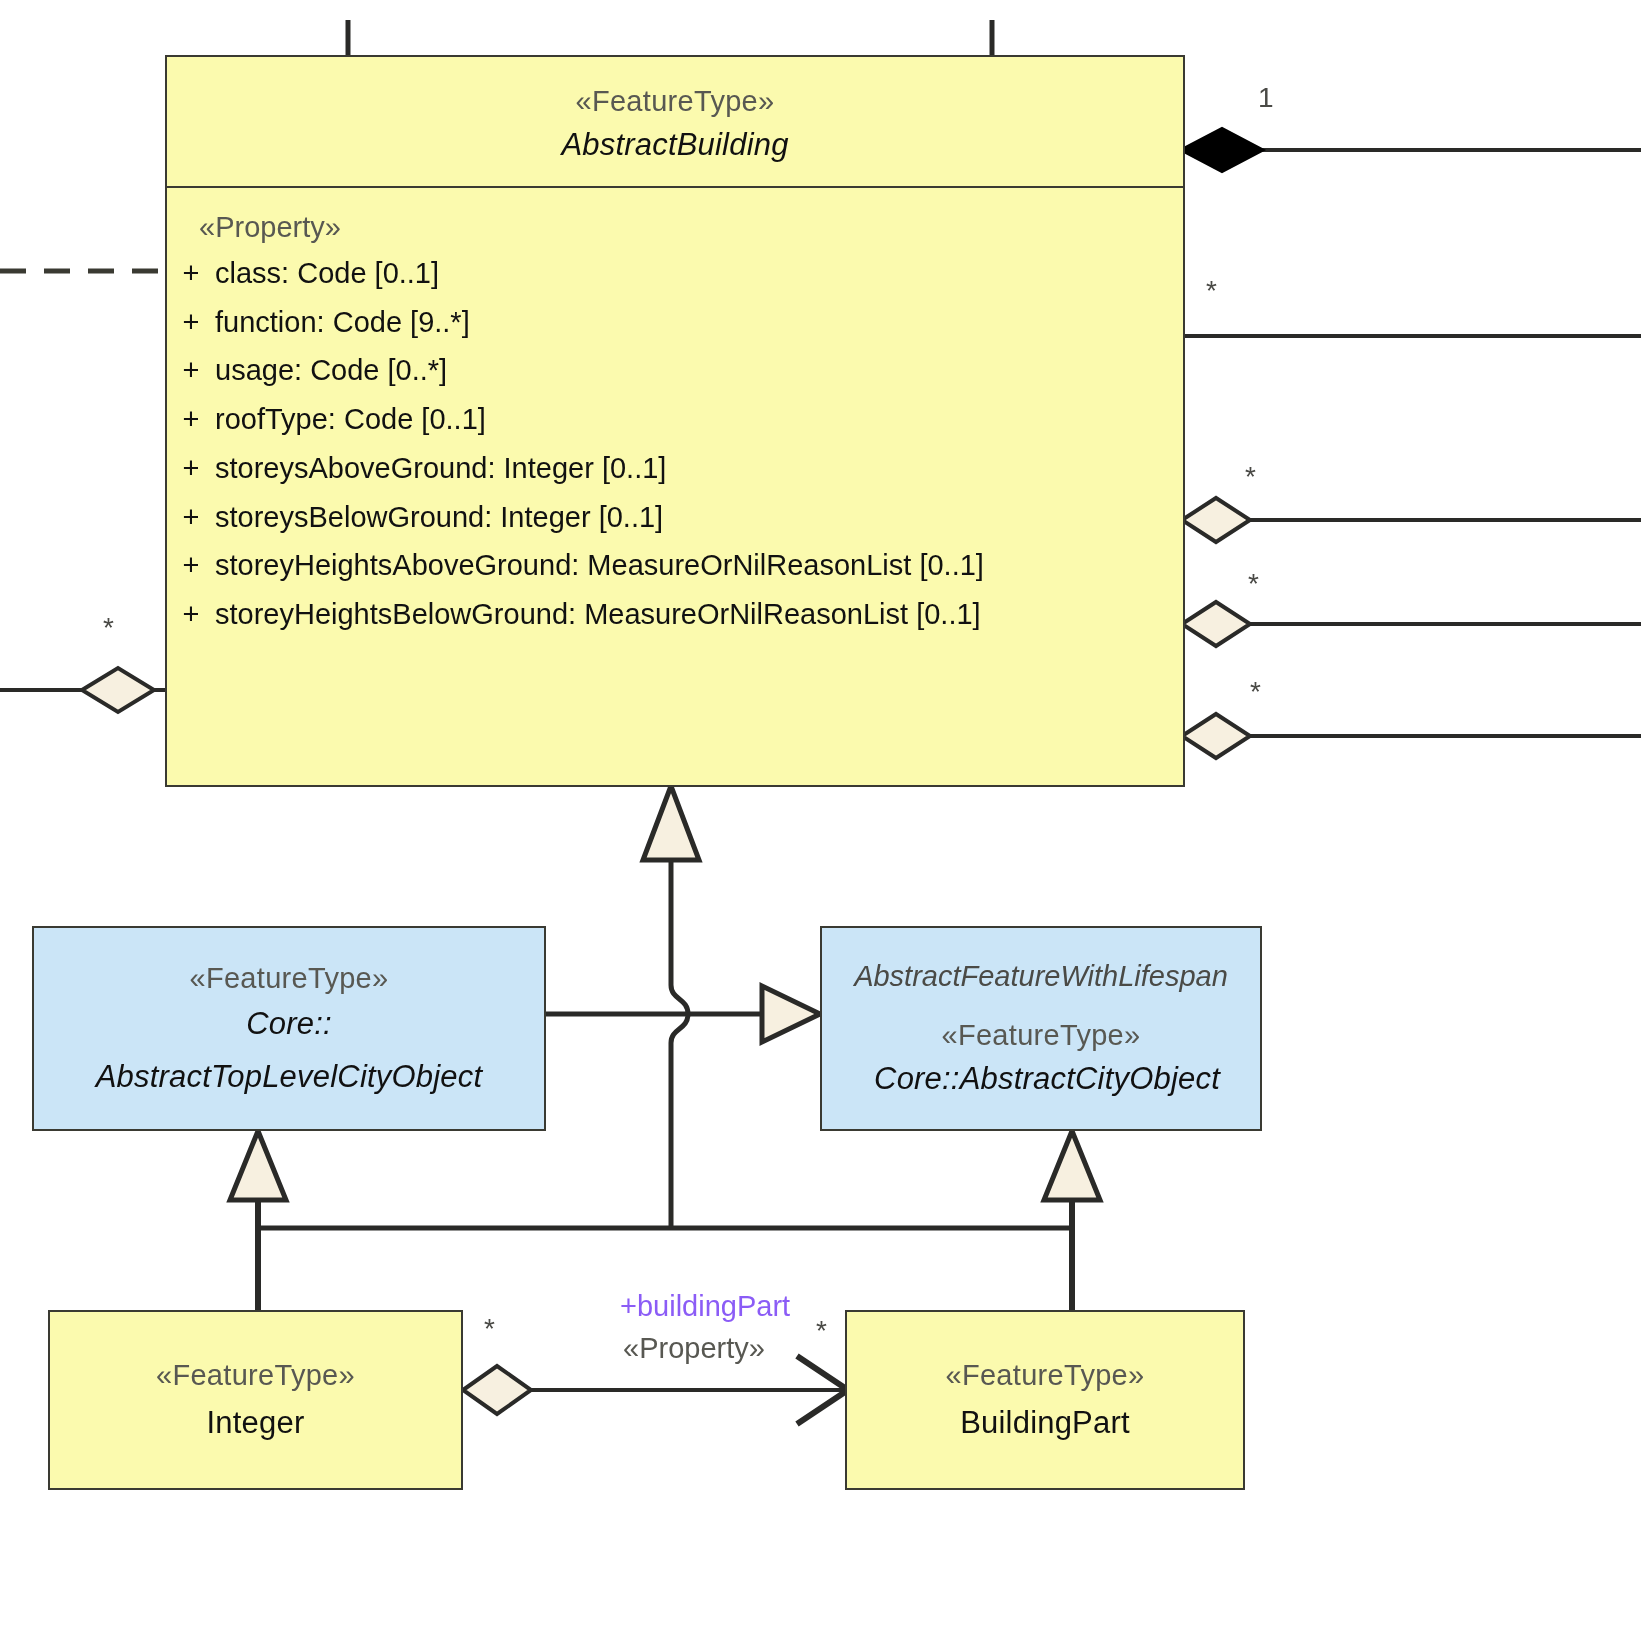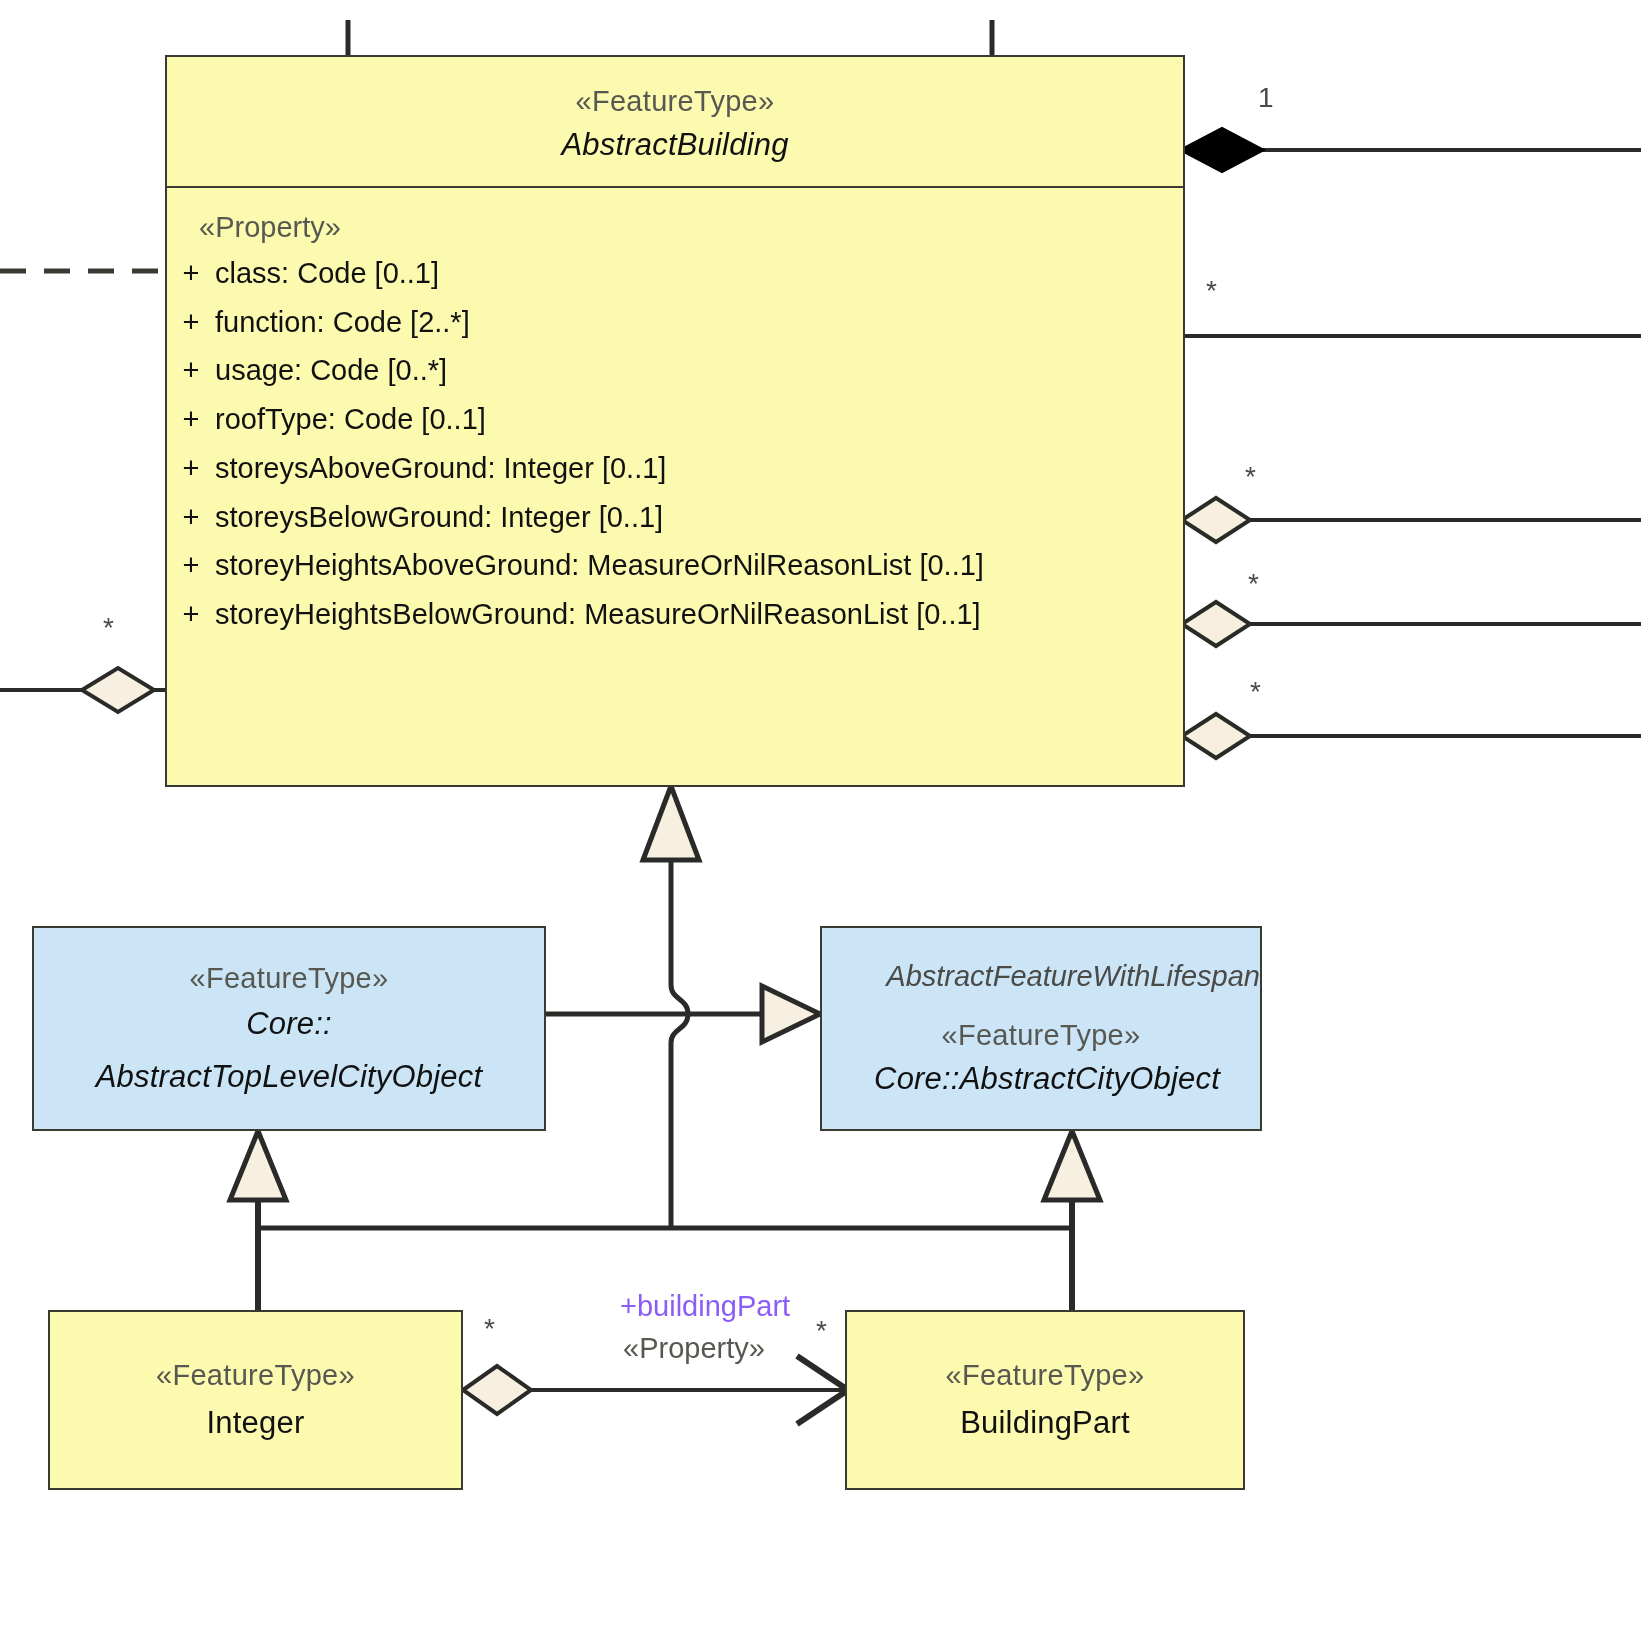--- a/index.html
+++ b/index.html
@@ -21,21 +21,21 @@
   .stereo{
     color:#585852;font-size:29px;text-align:center;line-height:1.15;
     letter-spacing:.3px;
   }
   .cname{
     color:#111;font-size:31px;font-weight:normal;font-style:italic;
     text-align:center;line-height:1.2;letter-spacing:.2px;
   }
   .cname.upright{font-style:normal;}
   .supertitle{
-    color:#4a4a46;font-size:29px;font-style:italic;text-align:right;
+    color:#4a4a46;font-size:29px;font-style:italic;text-align:center;
     line-height:1.15;white-space:nowrap;overflow:hidden;
   }
 
   .head-pad{padding-top:28px;padding-bottom:22px;}
 
   .attrs{padding:18px 0 0 0;}
   .attr-stereo{
     color:#585852;font-size:29px;padding-left:32px;line-height:1.5;
   }
   .attr-row{
@@ -118,21 +118,21 @@
     </div>
     <div class="compartment divider attrs">
       <div class="attr-stereo">«Property»</div>
 
       <div class="attr-row">
         <span class="attr-vis">+</span>
         <span class="attr-txt">class: Code [0..1]</span>
       </div>
       <div class="attr-row">
         <span class="attr-vis">+</span>
-        <span class="attr-txt">function: Code [2..*]</span>
+        <span class="attr-txt">function: Code [9..*]</span>
       </div>
       <div class="attr-row">
         <span class="attr-vis">+</span>
         <span class="attr-txt">usage: Code [0..*]</span>
       </div>
       <div class="attr-row">
         <span class="attr-vis">+</span>
         <span class="attr-txt">roofType: Code [0..1]</span>
       </div>
       <div class="attr-row">

